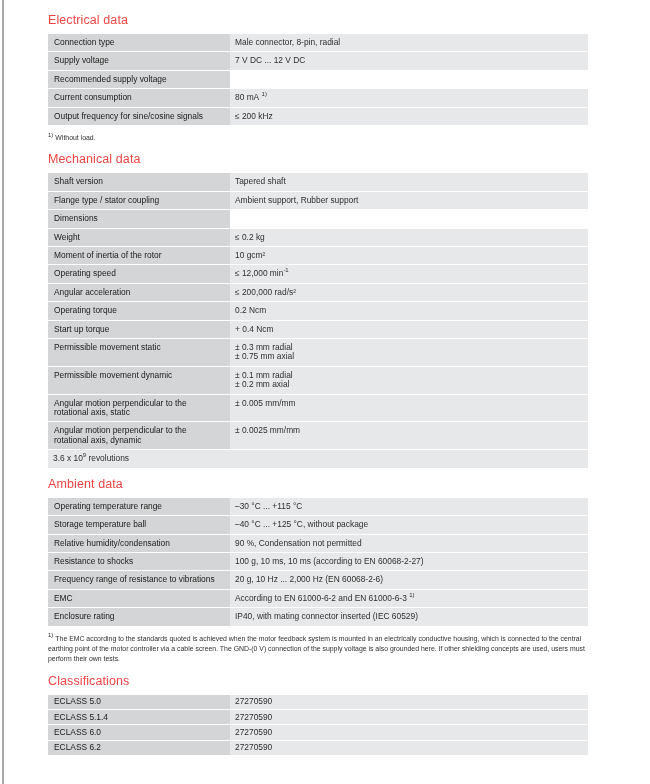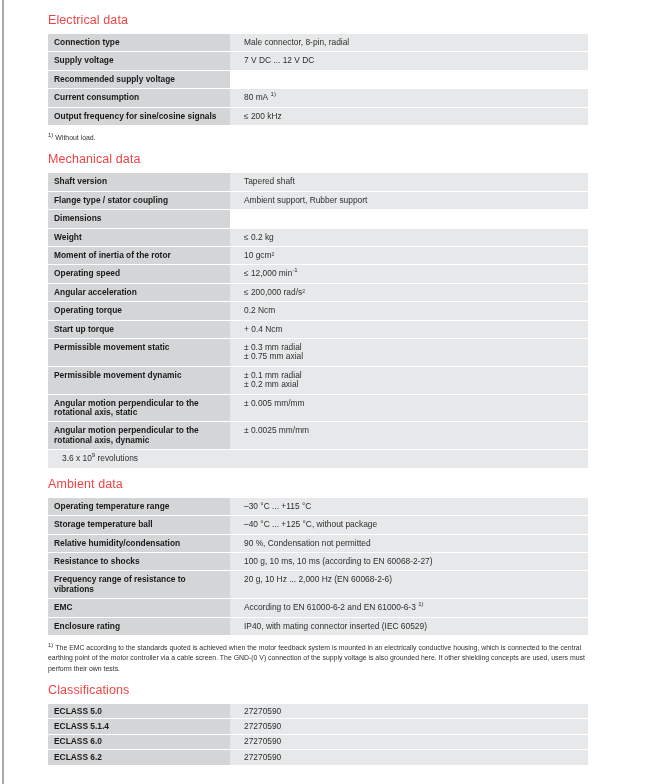--- a/index.html
+++ b/index.html
@@ -18,24 +18,24 @@
     font-size:12.5px; font-weight:400; color:#ef4444;
     margin:9px 0 7px 0; letter-spacing:0.1px;
   }
   .sec-title.first { margin-top:5px; }
 
   .spec-table { width:540px; }
   .row { display:flex; margin-bottom:1px; }
   .cell { padding:4px 8px 4px 6px; font-size:8.4px; line-height:1.12; }
   .label-cell {
     width:182px; box-sizing:border-box; background:#d4d5d6;
-    font-weight:bold; color:#1a1a1a; flex:none;
+    font-weight:normal; color:#1a1a1a; flex:none;
   }
   .value-cell {
-    flex:1; background:#e7e8e9; color:#2e2e2e; padding-left:14px;
+    flex:1; background:#e7e8e9; color:#2e2e2e; padding-left:5px;
   }
   .vline { min-height:9px; }
   sup { line-height:0; font-size:6px; }
   .compact .cell { padding-top:2.5px; padding-bottom:2.5px; }
 
   .footnote {
     font-size:6.9px; color:#2e2e2e; line-height:1.5;
     margin:8px 0 0 0; width:540px;
   }
   .footnote sup { margin-right:2px; }

